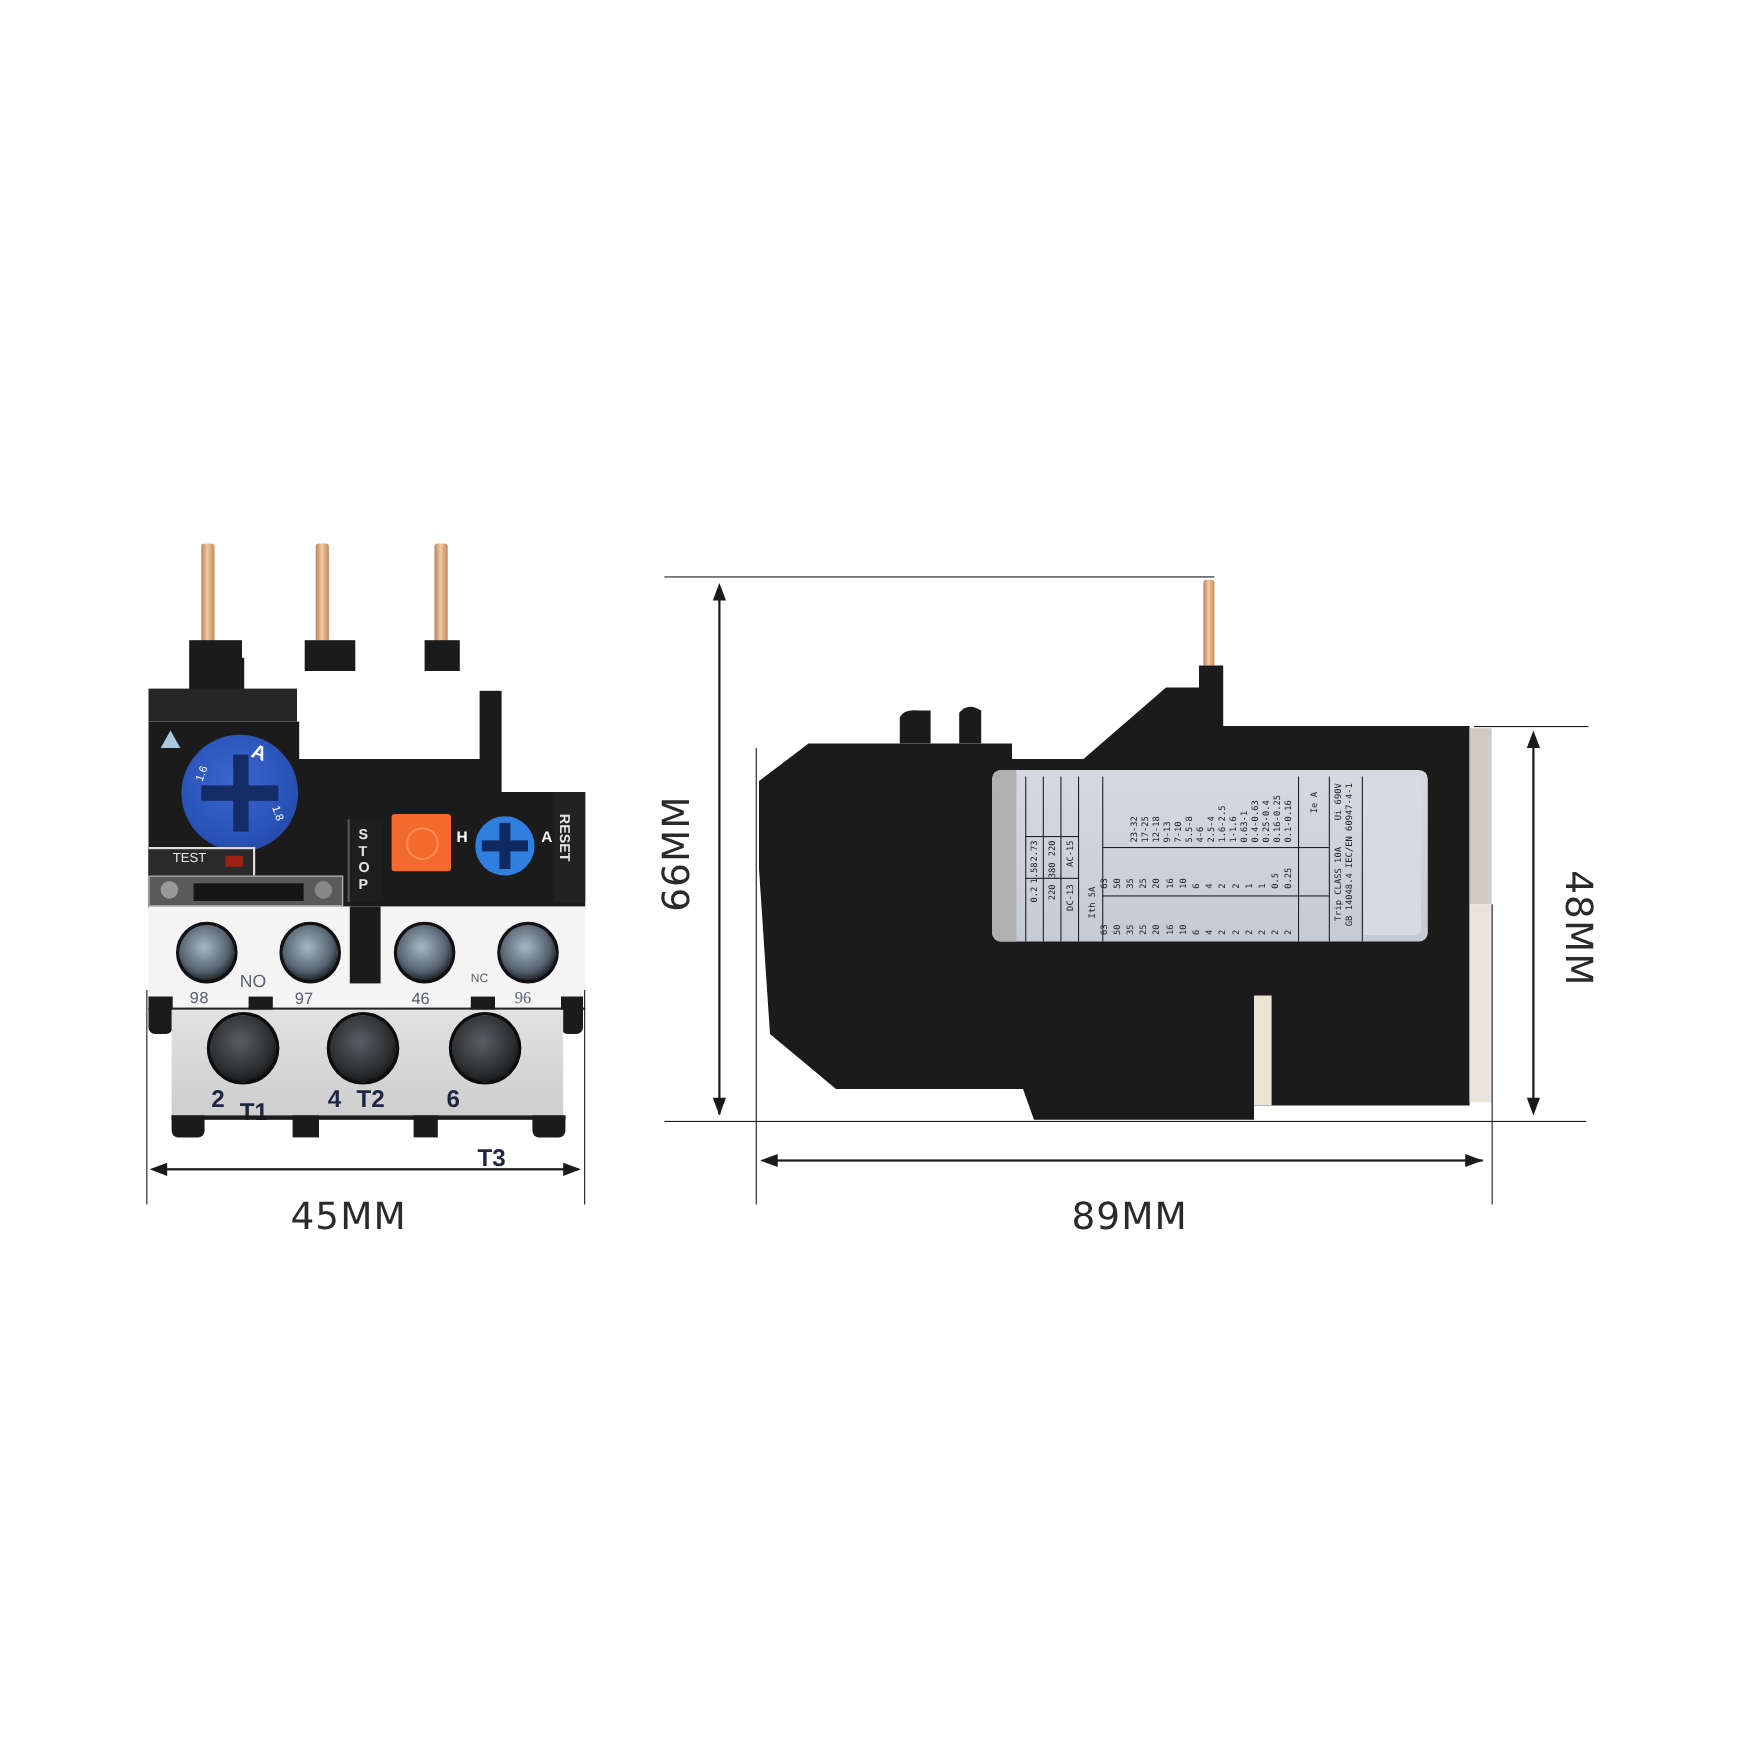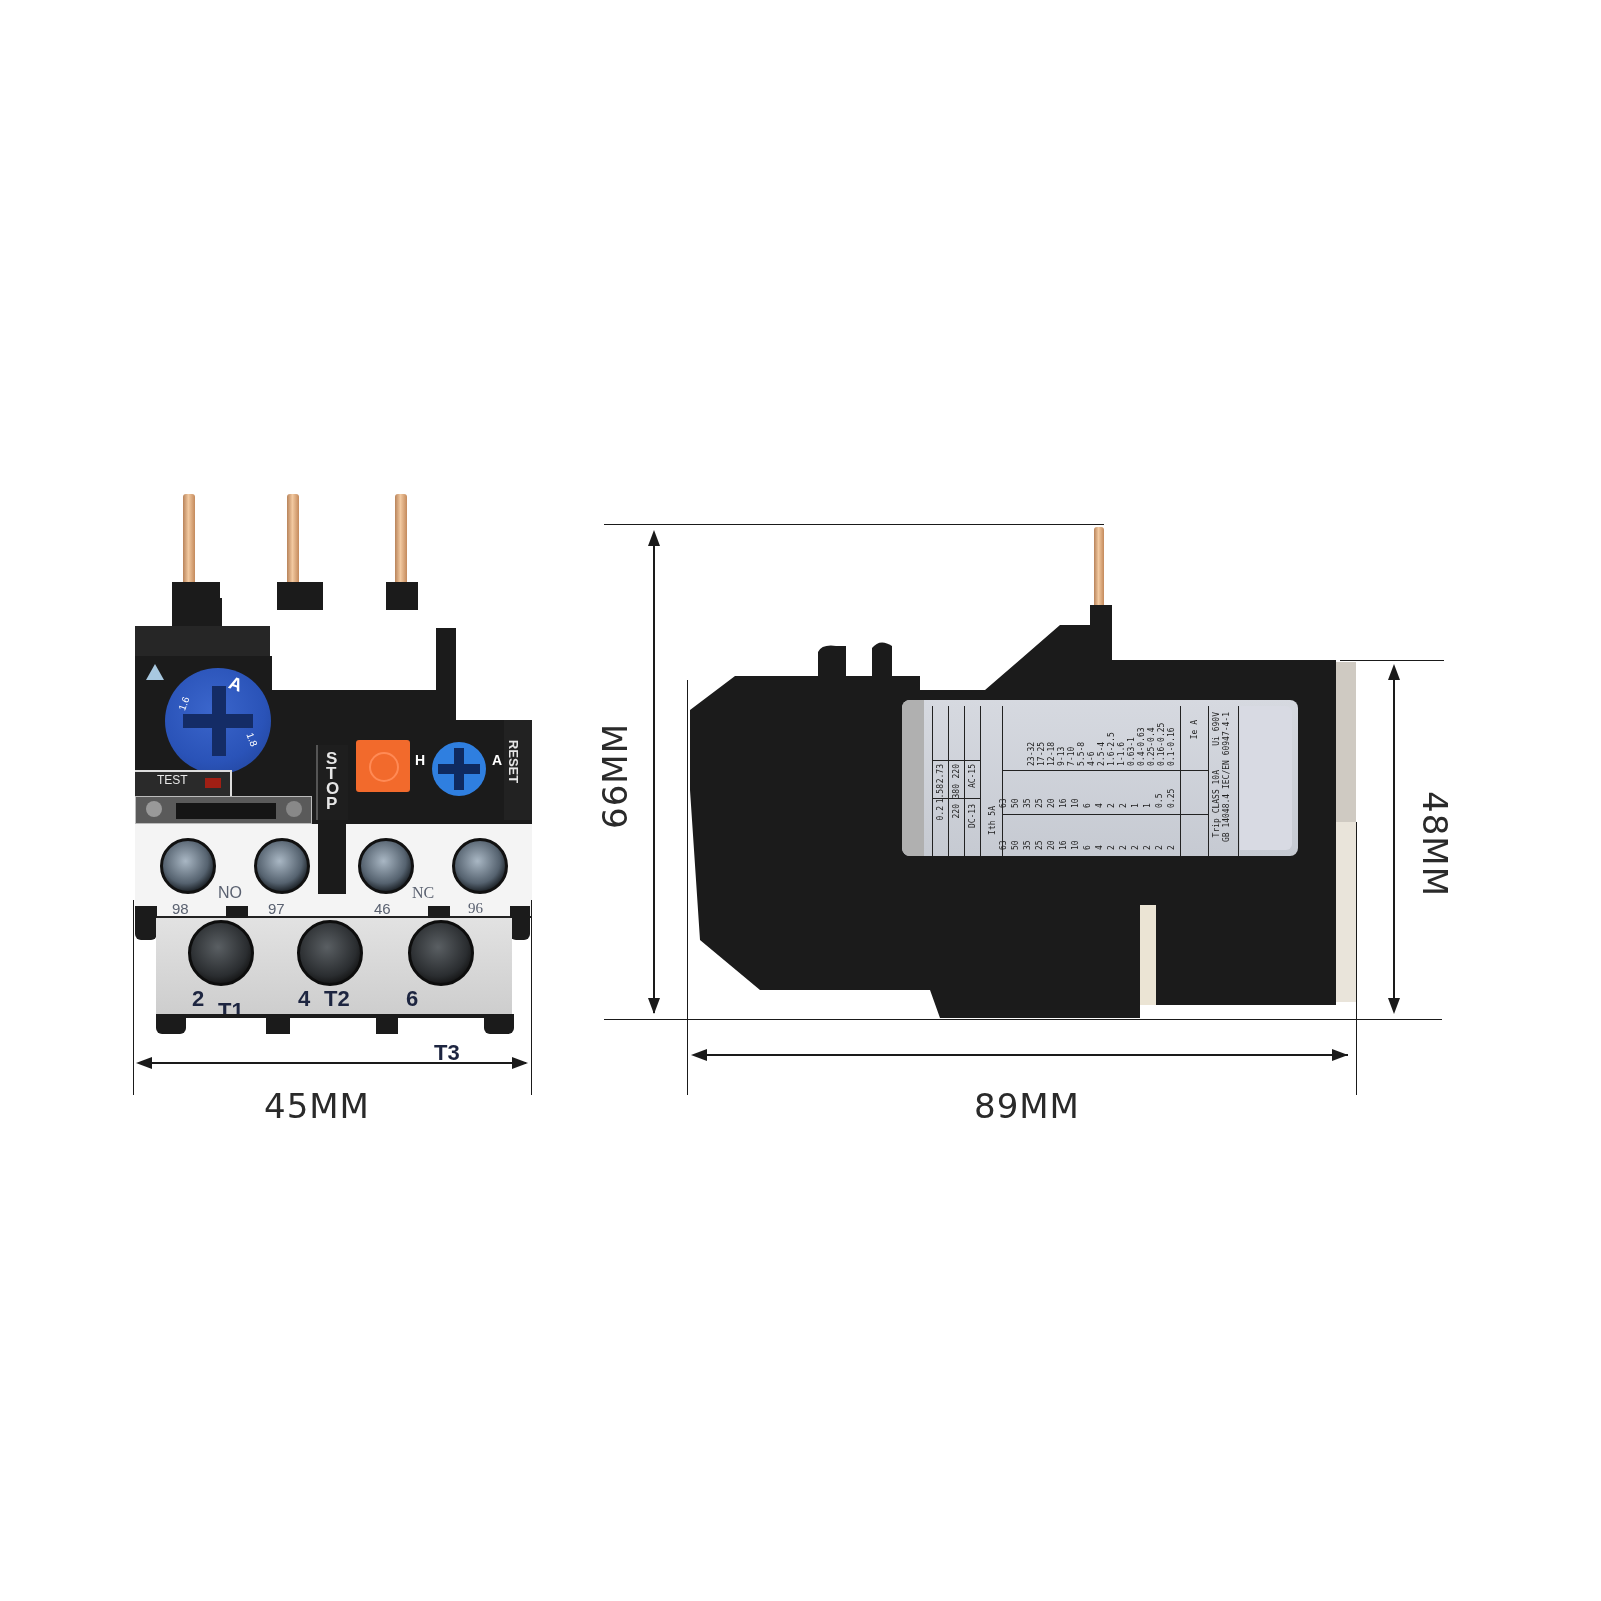--- a/index.html
+++ b/index.html
@@ -51,21 +51,21 @@
     <span class="abs" style="left:22px;top:1px;color:#e8e8e8;font-size:12px;">TEST</span>
     <div class="abs" style="left:70px;top:6px;width:16px;height:10px;background:#a01f14;"></div>
   </div>
   <div class="abs" style="left:135px;top:796px;width:175px;height:26px;background:#5a5a5a;border:1px solid #bbb;">
     <div class="abs" style="left:10px;top:4px;width:16px;height:16px;border-radius:50%;background:#999;"></div>
     <div class="abs" style="left:150px;top:4px;width:16px;height:16px;border-radius:50%;background:#888;"></div>
     <div class="abs" style="left:40px;top:6px;width:100px;height:16px;background:#151515;"></div>
   </div>
 
   <div class="abs" style="left:316px;top:745px;width:30px;height:75px;background:#1e1e1e;border-left:2px solid #555;">
-    <span class="abs" style="left:8px;top:6px;color:#e6e6e6;font-size:17px;font-weight:bold;width:12px;word-break:break-all;line-height:15px;">STOP</span>
+    <span class="abs" style="left:8px;top:6px;color:#e6e6e6;font-size:13px;font-weight:bold;width:12px;word-break:break-all;line-height:15px;">STOP</span>
   </div>
   <div class="abs" style="left:356px;top:740px;width:54px;height:52px;background:#f26a2c;border-radius:3px;">
     <div class="abs" style="left:13px;top:12px;width:26px;height:26px;border-radius:50%;border:2px solid #ff8a55;"></div>
   </div>
   <span class="abs" style="left:415px;top:752px;color:#fff;font-size:14px;font-weight:bold;">H</span>
 
   <div class="abs" style="left:432px;top:742px;width:54px;height:54px;border-radius:50%;background:#2f7fe0;">
     <div class="abs" style="left:22px;top:6px;width:10px;height:42px;background:#0f2a60;"></div>
     <div class="abs" style="left:6px;top:22px;width:42px;height:10px;background:#0f2a60;"></div>
   </div>
@@ -75,25 +75,25 @@
   </div>
 
   <div class="abs" style="left:135px;top:824px;width:397px;height:92px;background:#f4f4f4;border-bottom:2px solid #222;"></div>
   <div class="blk" style="left:318px;top:824px;width:28px;height:70px;"></div>
 
   <div class="screw" style="left:160px;top:838px;width:50px;height:50px;"></div>
   <div class="screw" style="left:254px;top:838px;width:50px;height:50px;"></div>
   <div class="screw" style="left:358px;top:838px;width:50px;height:50px;"></div>
   <div class="screw" style="left:452px;top:838px;width:50px;height:50px;"></div>
 
-  <span class="term-label" style="left:172px;top:900px;">98</span>
+  <span class="term-label" style="left:172px;top:900px;font-family:Liberation Mono, monospace;">98</span>
   <span class="term-label" style="left:218px;top:884px;font-size:16px;">NO</span>
   <span class="term-label" style="left:268px;top:900px;">97</span>
   <span class="term-label" style="left:374px;top:900px;">46</span>
-  <span class="term-label" style="left:412px;top:884px;font-size:16px;font-family:Liberation Serif, serif;">NC</span>
+  <span class="term-label" style="left:428px;top:884px;font-size:11px;">NC</span>
   <span class="term-label" style="left:468px;top:900px;font-family:Liberation Serif, serif;">96</span>
 
   <div class="blk" style="left:135px;top:906px;width:22px;height:34px;border-radius:0 0 6px 6px;"></div>
   <div class="blk" style="left:226px;top:906px;width:22px;height:18px;"></div>
   <div class="blk" style="left:428px;top:906px;width:22px;height:18px;"></div>
   <div class="blk" style="left:510px;top:906px;width:20px;height:34px;border-radius:0 0 6px 6px;"></div>
 
   <div class="abs" style="left:156px;top:918px;width:356px;height:98px;background:linear-gradient(180deg,#e2e2e2,#cdcdcd);"></div>
 
   <div class="screw-dark" style="left:188px;top:920px;width:60px;height:60px;"></div>

